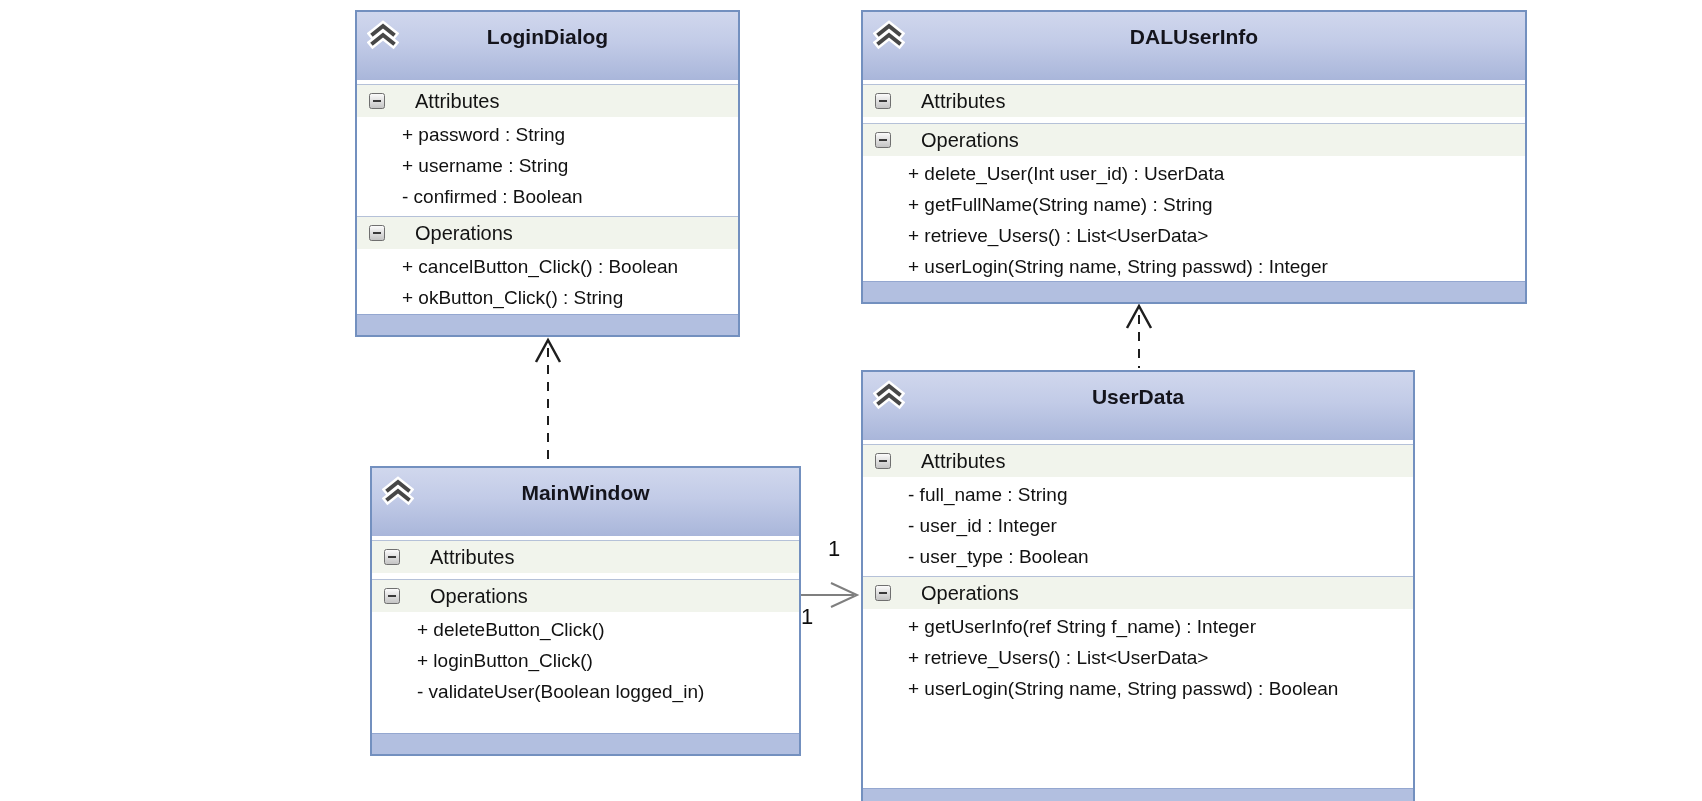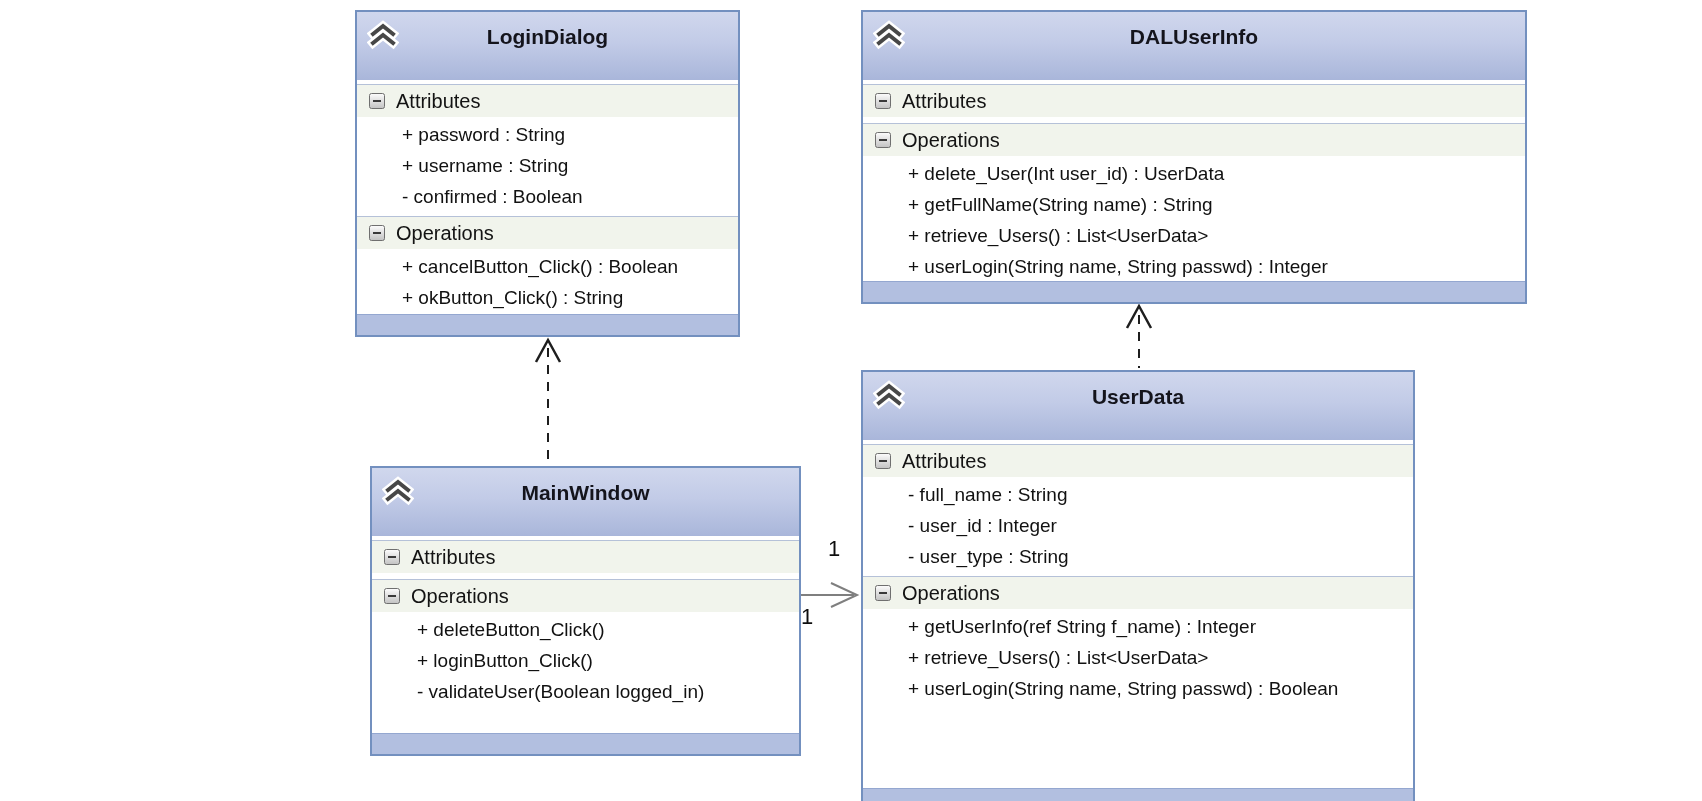--- a/index.html
+++ b/index.html
@@ -55,21 +55,21 @@
     overflow: hidden;
     padding-top: 4px;
   }
 
   .section-header {
     height: 33px;
     flex: 0 0 33px;
     box-sizing: border-box;
     display: flex;
     align-items: center;
-    gap: 11px;
+    gap: 30px;
     padding-left: 12px;
     background: #f1f4ec;
     border-top: 1px solid #b5c1d8;
     font-size: 20px;
     color: #131313;
   }
   .minus-box { width: 16px; height: 16px; flex: 0 0 16px; }
 
   .members { padding: 2px 8px 4px 0; }
   .member-row {
@@ -276,21 +276,21 @@
       <div class="section-header">
         <svg class="minus-box" viewBox="0 0 16 16">
           <rect x="0.5" y="0.5" width="15" height="15" rx="2" fill="url(#minusGrad)" stroke="#6f6f6f"></rect>
           <line x1="4" y1="8" x2="12" y2="8" stroke="#1c1c1c" stroke-width="1.7"></line>
         </svg>
         <span>Attributes</span>
       </div>
       <div class="members">
           <div class="member-row">- full_name : String</div>
           <div class="member-row">- user_id : Integer</div>
-          <div class="member-row">- user_type : String</div>
+          <div class="member-row">- user_type : Boolean</div>
         </div>
       <div class="section-header">
         <svg class="minus-box" viewBox="0 0 16 16">
           <rect x="0.5" y="0.5" width="15" height="15" rx="2" fill="url(#minusGrad)" stroke="#6f6f6f"></rect>
           <line x1="4" y1="8" x2="12" y2="8" stroke="#1c1c1c" stroke-width="1.7"></line>
         </svg>
         <span>Operations</span>
       </div>
       <div class="members">
           <div class="member-row">+ getUserInfo(ref String f_name) : Integer</div>

